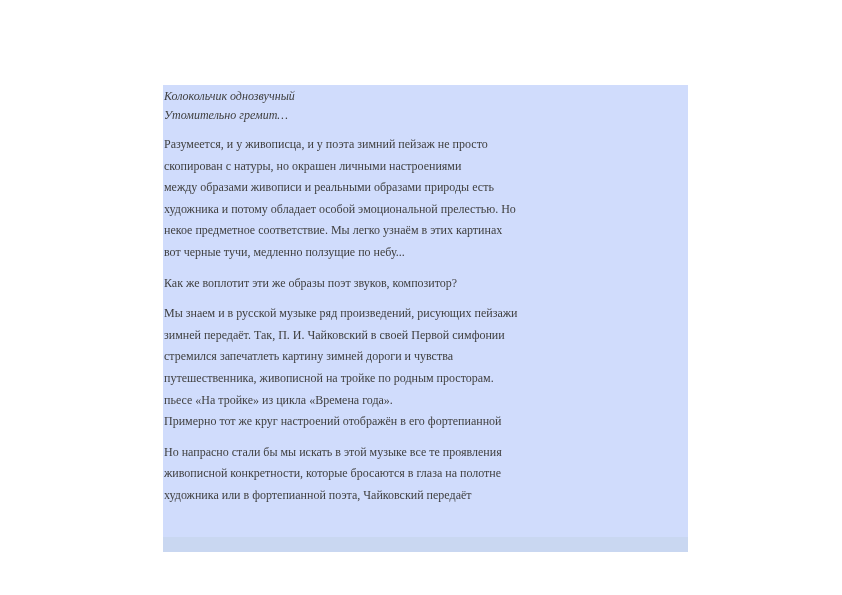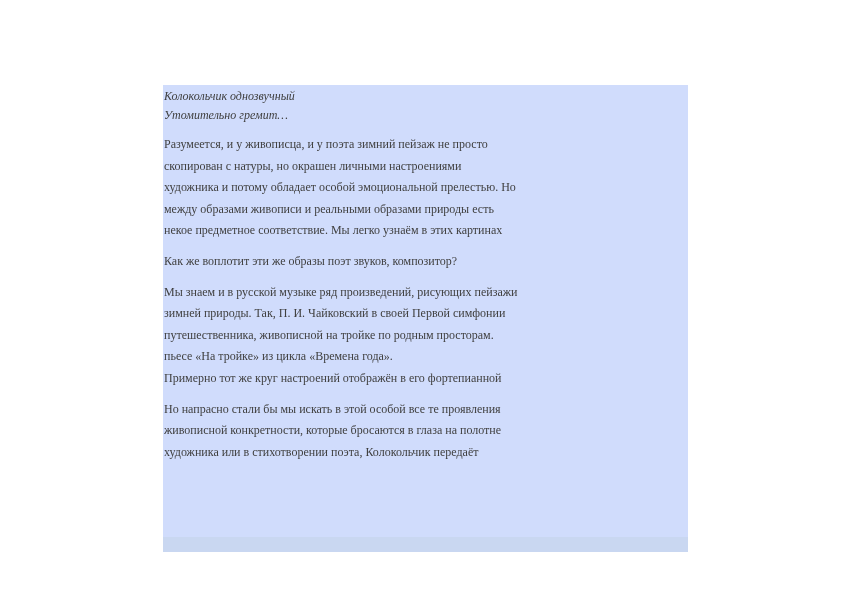--- a/index.html
+++ b/index.html
@@ -58,37 +58,39 @@
 <div class="page">
   <div class="text-box">
     <div class="epigraph">
       <span class="line">Колокольчик однозвучный</span>
       <span class="line">Утомительно гремит…</span>
     </div>
 
     <div class="para">
       <span class="line">Разумеется, и у живописца, и у поэта зимний пейзаж не просто</span>
       <span class="line">скопирован с натуры, но окрашен личными настроениями</span>
+      <span class="line">между образами живописи и реальными образами природы есть</span>
       <span class="line">художника и потому обладает особой эмоциональной прелестью. Но</span>
-      <span class="line">между образами живописи и реальными образами природы есть</span>
       <span class="line">некое предметное соответствие. Мы легко узнаём в этих картинах</span>
+      <span class="line">вот черные тучи, медленно ползущие по небу...</span>
     </div>
 
     <div class="para">
       <span class="line">Как же воплотит эти же образы поэт звуков, композитор?</span>
     </div>
 
     <div class="para">
       <span class="line">Мы знаем и в русской музыке ряд произведений, рисующих пейзажи</span>
-      <span class="line">зимней природы. Так, П. И. Чайковский в своей Первой симфонии</span>
+      <span class="line">зимней передаёт. Так, П. И. Чайковский в своей Первой симфонии</span>
+      <span class="line">стремился запечатлеть картину зимней дороги и чувства</span>
       <span class="line">путешественника, живописной на тройке по родным просторам.</span>
       <span class="line">пьесе «На тройке» из цикла «Времена года».</span>
       <span class="line">Примерно тот же круг настроений отображён в его фортепианной</span>
     </div>
 
     <div class="para">
-      <span class="line">Но напрасно стали бы мы искать в этой особой все те проявления</span>
+      <span class="line">Но напрасно стали бы мы искать в этой музыке все те проявления</span>
       <span class="line">живописной конкретности, которые бросаются в глаза на полотне</span>
-      <span class="line">художника или в стихотворении поэта, Колокольчик передаёт</span>
+      <span class="line">художника или в фортепианной поэта, Чайковский передаёт</span>
     </div>
   </div>
   <div class="bottom-strip"></div>
 </div>
 
 </body></html>

